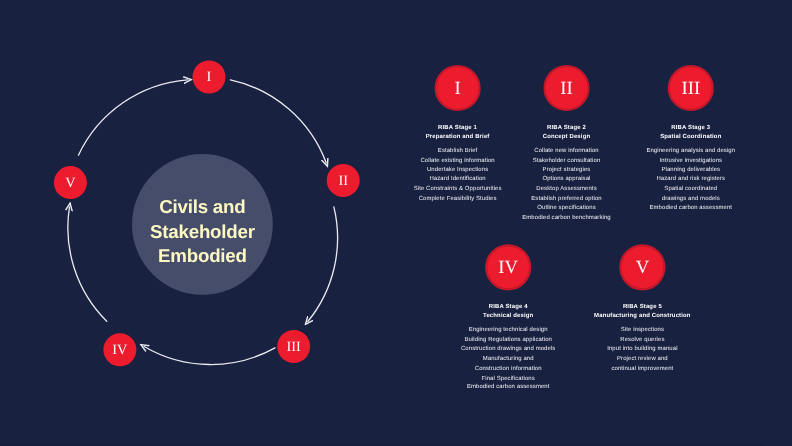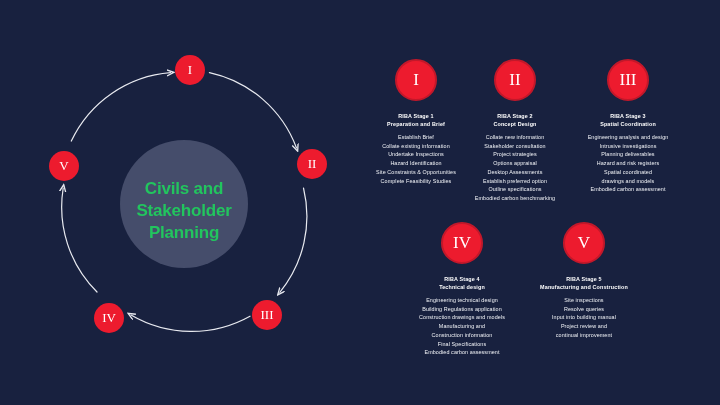--- a/index.html
+++ b/index.html
@@ -46,21 +46,21 @@
   .hub-label {
     position: absolute;
     left: 110px;
     top: 178px;
     width: 148px;
     text-align: center;
     font-size: 17px;
     font-weight: bold;
     line-height: 1.30;
     letter-spacing: -0.2px;
-    color: #22c55e;
+    color: #fef9c3;
   }
   .node {
     position: absolute;
     width: 30px;
     height: 30px;
     border-radius: 50%;
     background: #ed1b2e;
     display: flex;
     align-items: center;
     justify-content: center;
@@ -137,21 +137,21 @@
         <path d="M 250.0 316.2 A 120 120 0 0 1 131.0 315.0" marker-end="url(#arrowhead)"></path>
 
         <path d="M 97.0 292.0 A 120 120 0 0 1 63.2 188.0" marker-end="url(#arrowhead)"></path>
       </g>
     </svg>
 
     <div class="hub"></div>
     <div class="hub-label">
       <div>Civils and</div>
       <div>Stakeholder</div>
-      <div>Planning</div>
+      <div>Embodied</div>
     </div>
 
     <div class="node" style="left:175px; top:55px;">
       <span>I</span>
     </div>
     <div class="node" style="left:297px; top:149px;">
       <span>II</span>
     </div>
     <div class="node" style="left:252px; top:300px;">
       <span>III</span>

